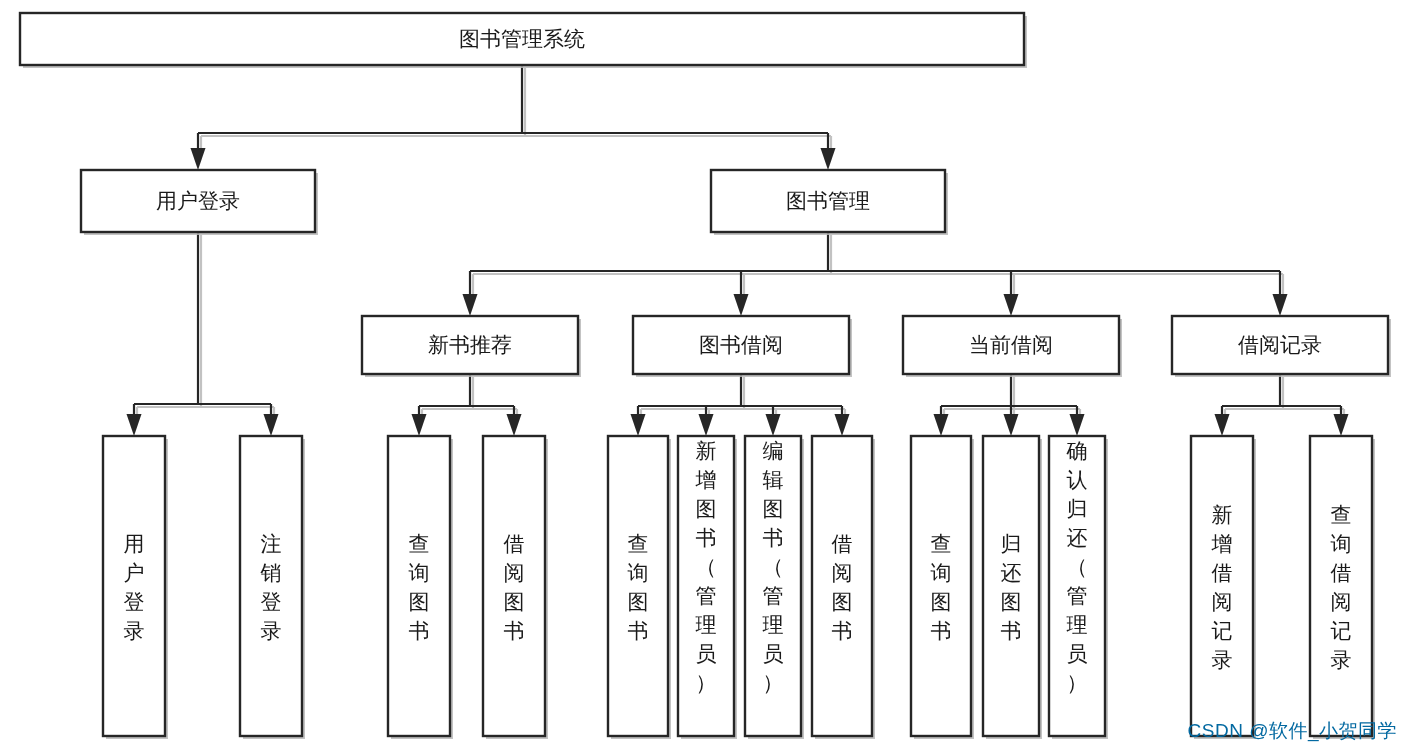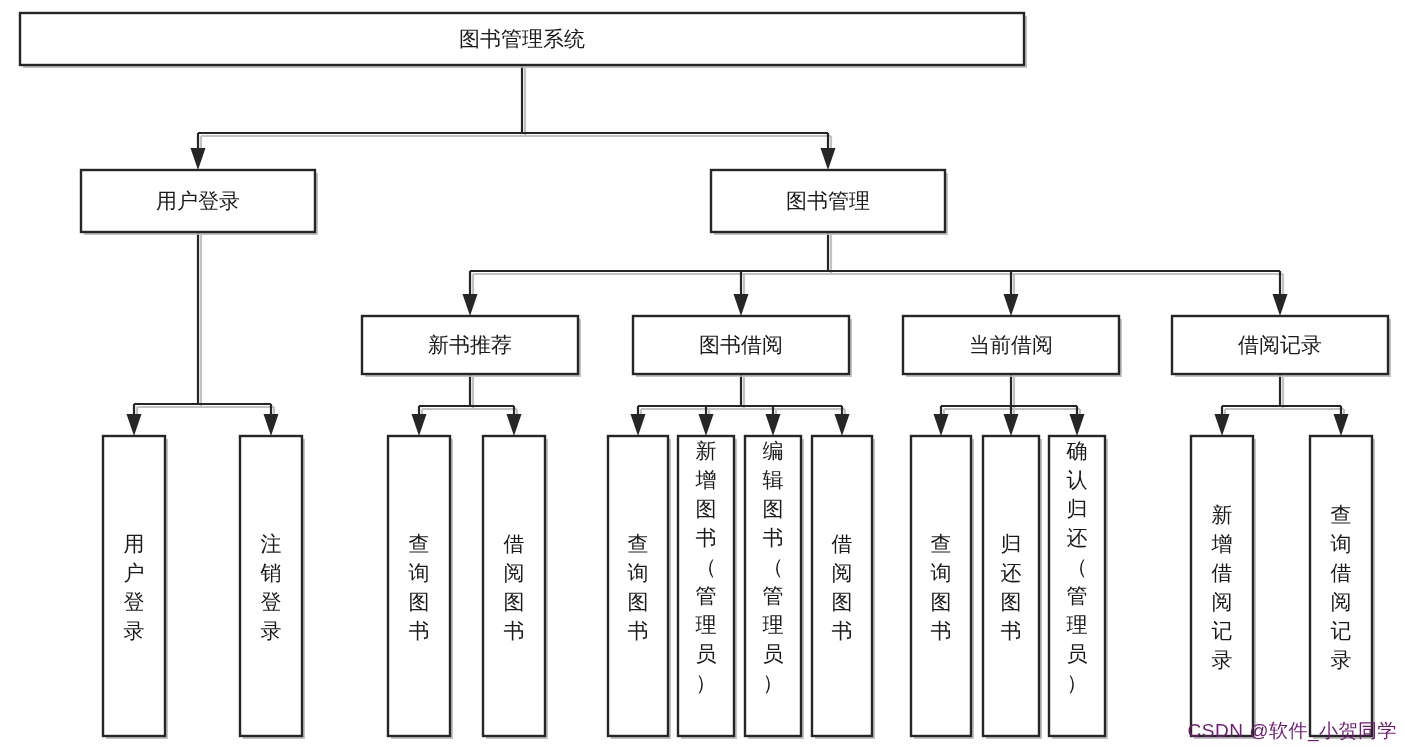--- a/index.html
+++ b/index.html
@@ -63,21 +63,21 @@
     font-size: 21px;
     fill: #1a1a1a;
     text-anchor: middle;
   }
   .watermark {
     position: absolute;
     right: 8px;
     bottom: 3px;
     font-family: "Liberation Sans", "DejaVu Sans", sans-serif;
     font-size: 19px;
-    color: #701a75;
+    color: #0369a1;
     letter-spacing: 0.5px;
     white-space: nowrap;
     user-select: none;
   }
 </style>
 </head>
 <body>
 
 <div id="diagram-root">
   <svg id="flow-svg" viewBox="0 0 1405 747">

